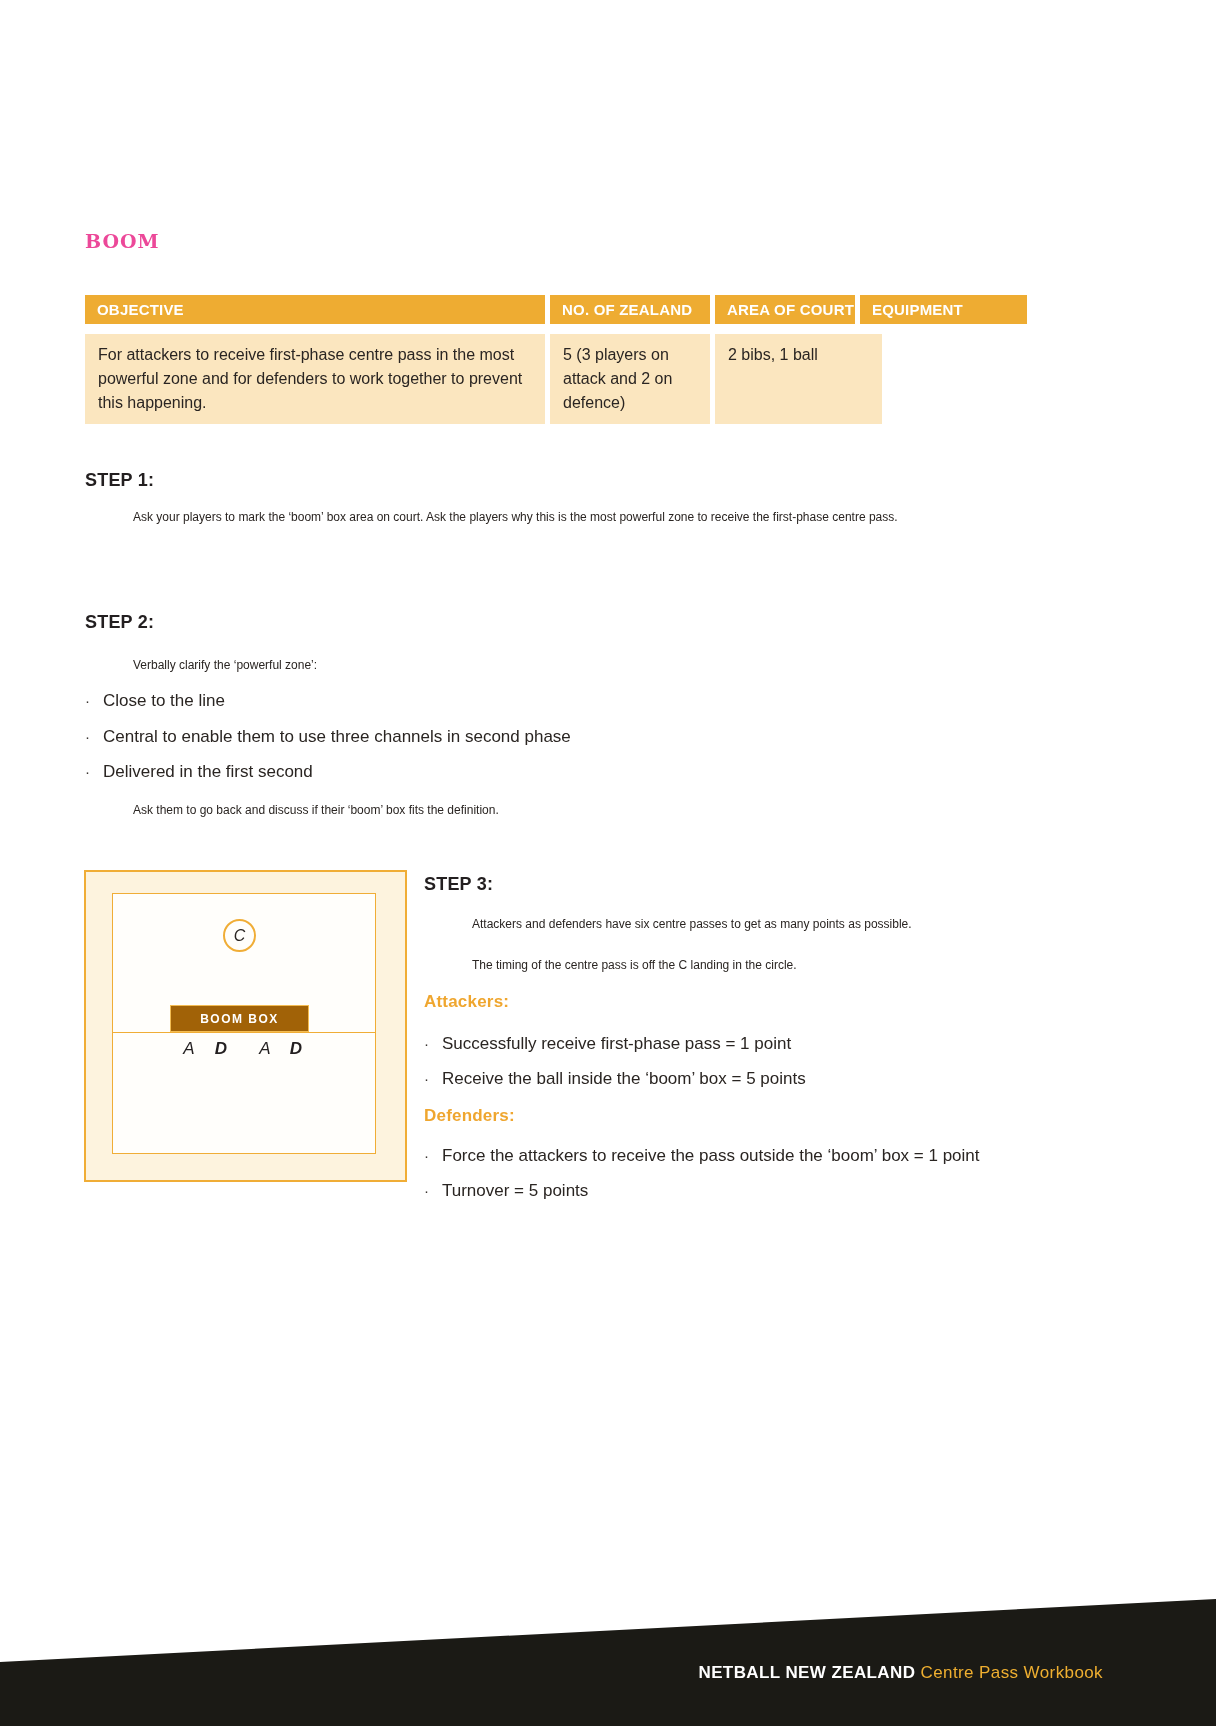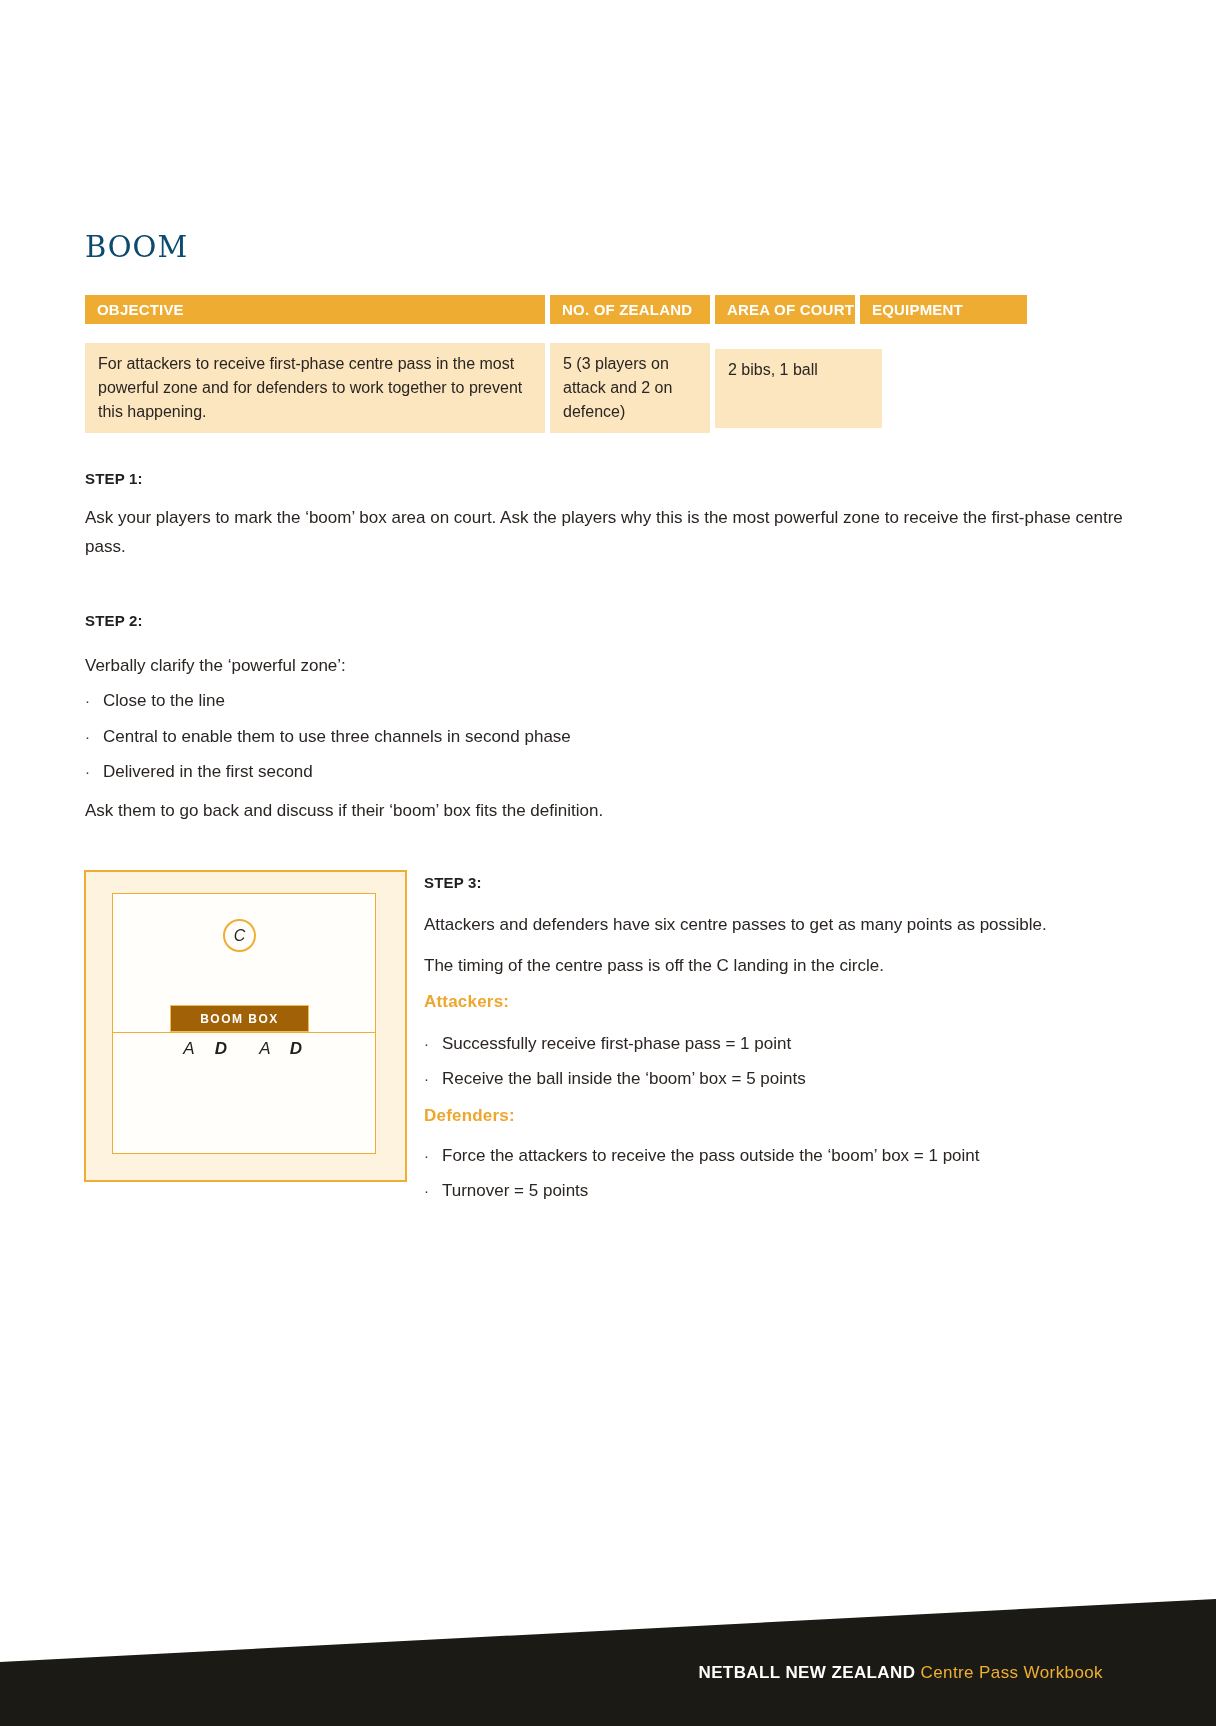--- a/index.html
+++ b/index.html
@@ -5,42 +5,42 @@
   html,body{margin:0;padding:0;}
   body{
     width:1216px;height:1726px;position:relative;background:#ffffff;
     font-family:"Liberation Sans",sans-serif;color:#231f20;overflow:hidden;
   }
   .abs{position:absolute;}
 
   
   .page-title{
     left:85px;top:230px;
-    font-family:"DejaVu Serif",serif;font-weight:400;font-size:29px;
-    letter-spacing:1px;color:#0c4a6e;
+    font-family:"DejaVu Serif",serif;font-weight:700;font-size:19px;
+    letter-spacing:1px;color:#ec4899;
   }
 
   
   .info-table{left:85px;top:295px;width:962px;}
   .t-row{display:flex;gap:5px;}
-  .t-row.body{margin-top:19px;align-items:center;}
+  .t-row.body{margin-top:10px;}
   .t-cell{box-sizing:border-box;}
   .c1{width:460px;} .c2{width:160px;} .c3{width:140px;} .c4{width:167px;}
   .t-head .t-cell{
     background:#EEAC32;height:29px;display:flex;align-items:center;
     padding:0 0 0 12px;color:#ffffff;font-weight:700;font-size:15px;letter-spacing:.2px;
   }
   .t-body .t-cell{
     background:#FBE6BF;min-height:79px;padding:9px 20px 9px 13px;
     font-size:16px;line-height:24px;color:#2a2522;
   }
 
   
-  .step-heading{font-weight:700;font-size:15px;letter-spacing:.2px;color:#231f20;}
-  .para{font-size:17px;line-height:29px;color:#2a2522;}
+  .step-heading{font-weight:700;font-size:18px;letter-spacing:.2px;color:#231f20;}
+  .para{font-size:12px;line-height:29px;color:#2a2522;margin-left:48px;}
   .bullet{display:flex;font-size:17px;line-height:22px;color:#2a2522;}
   .bullet .marker{width:18px;flex:0 0 18px;color:#3a3531;font-size:15px;}
   .gold-heading{font-weight:700;font-size:17px;color:#EFA62F;letter-spacing:.2px;}
 
   
   .diagram{
     left:84px;top:870px;width:323px;height:312px;box-sizing:border-box;
     background:#FDF3DE;border:2px solid #F0AD36;
   }
   .court{

